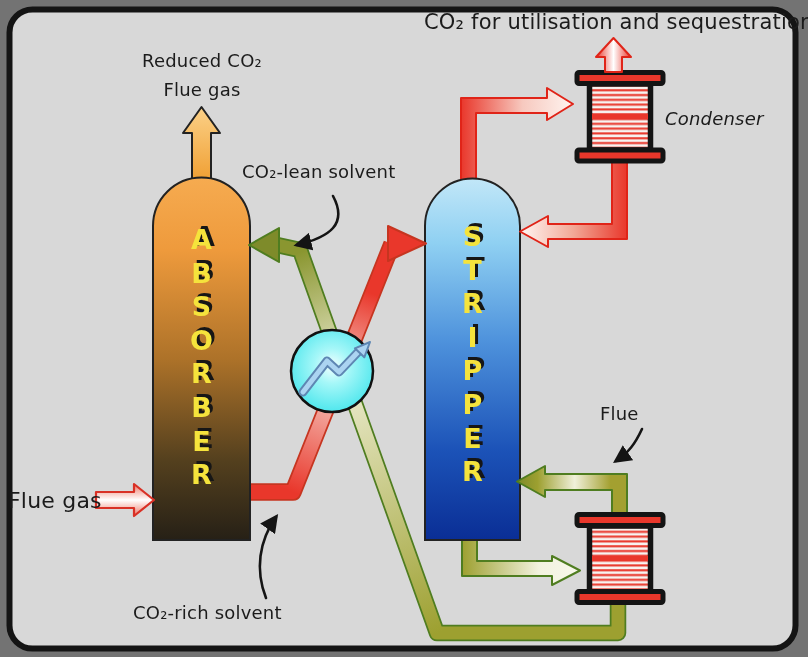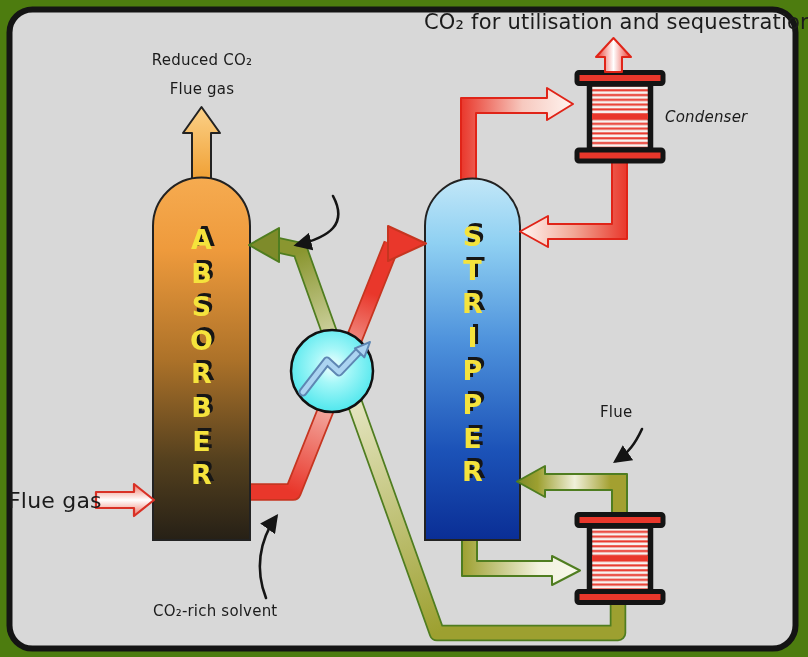--- a/index.html
+++ b/index.html
@@ -1,25 +1,25 @@
 <!DOCTYPE html>
 <html><head>
 <meta charset="utf-8">
 <style>
   html,body{margin:0;padding:0;background:#fff;}
-  .canvas{position:relative;width:808px;height:657px;background:#4d7c0f;overflow:hidden;
+  .canvas{position:relative;width:808px;height:657px;background:#737373;overflow:hidden;
           font-family:"DejaVu Sans",sans-serif;}
   .diagram-svg{position:absolute;left:0;top:0;}
-  .lbl{position:absolute;color:#1b1b1b;font-size:15px;white-space:nowrap;letter-spacing:0.2px;}
+  .lbl{position:absolute;color:#1b1b1b;font-size:18px;white-space:nowrap;letter-spacing:0.2px;}
   .lbl-title{left:424px;top:10px;font-size:21px;}
   .lbl-reduced{left:118px;top:46px;width:168px;text-align:center;line-height:29px;}
   .lbl-lean{left:242px;top:161px;}
   .lbl-condenser{left:665px;top:108px;font-style:italic;}
   .lbl-fluegas{left:8px;top:488px;font-size:22px;}
-  .lbl-rich{left:133px;top:602px;margin-left:20px;}
+  .lbl-rich{left:133px;top:602px;}
   .lbl-steam{left:600px;top:403px;}
   .vessel-letters{position:absolute;display:flex;flex-direction:column;text-align:center;
     font-weight:bold;font-size:27px;color:#F5E33C;
     text-shadow:3px -3px 0 #161616;}
   .vessel-letters span{display:block;height:33.6px;line-height:33.6px;}
   .letters-absorber{left:153px;top:223px;width:97px;}
   .letters-stripper{left:425px;top:220px;width:95px;}
 </style>
 </head>
 <body>
@@ -175,20 +175,21 @@
   <path d="M333,196 C348,224 330,237 297,245" fill="none" stroke="#141414" stroke-width="2.6" stroke-linecap="round" marker-end="url(#annArrow)"></path>
   <path d="M266,598 C255,570 259,541 276,517" fill="none" stroke="#141414" stroke-width="2.6" stroke-linecap="round" marker-end="url(#annArrow)"></path>
   <path d="M642,429 C635,444 629,452 616,461" fill="none" stroke="#141414" stroke-width="2.6" stroke-linecap="round" marker-end="url(#annArrow)"></path>
 </svg>
 
 <div class="lbl lbl-title">CO₂ for utilisation and sequestration</div>
 <div class="lbl lbl-reduced">
   <div>Reduced CO₂</div>
   <div>Flue gas</div>
 </div>
+<div class="lbl lbl-lean">CO₂-lean solvent</div>
 <div class="lbl lbl-condenser">Condenser</div>
 <div class="lbl lbl-fluegas">Flue gas</div>
 <div class="lbl lbl-rich">CO₂-rich solvent</div>
 <div class="lbl lbl-steam">Flue</div>
 
 <div class="vessel-letters letters-absorber">
       <span>A</span>
       <span>B</span>
       <span>S</span>
       <span>O</span>

